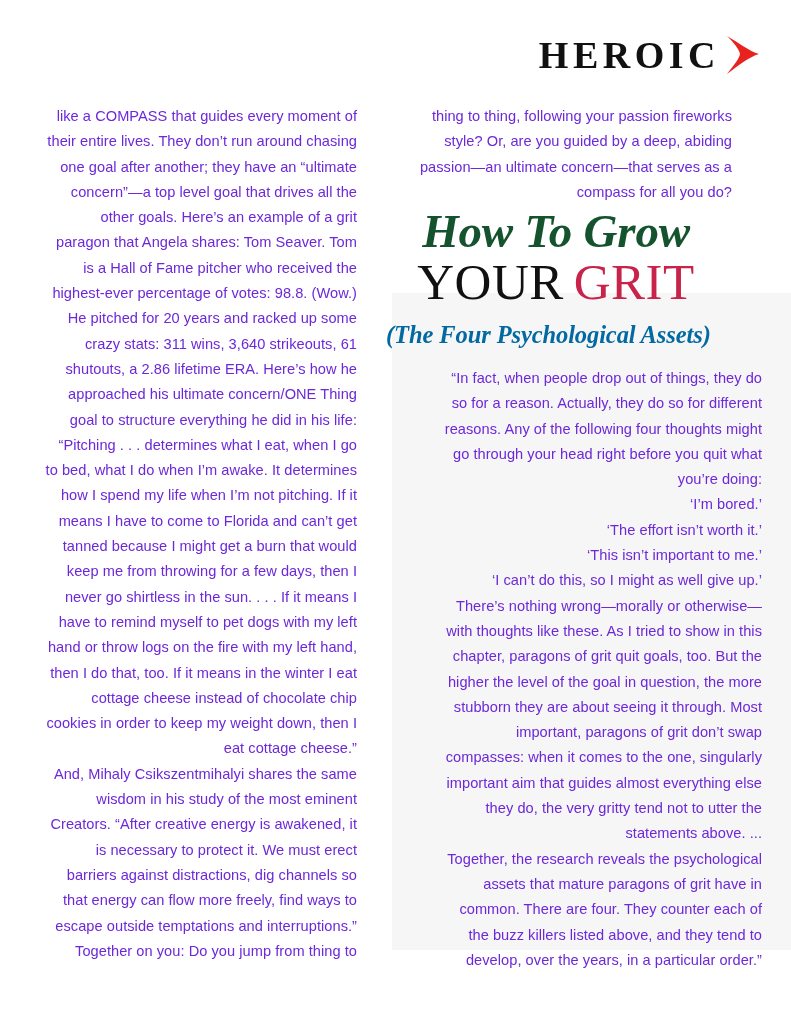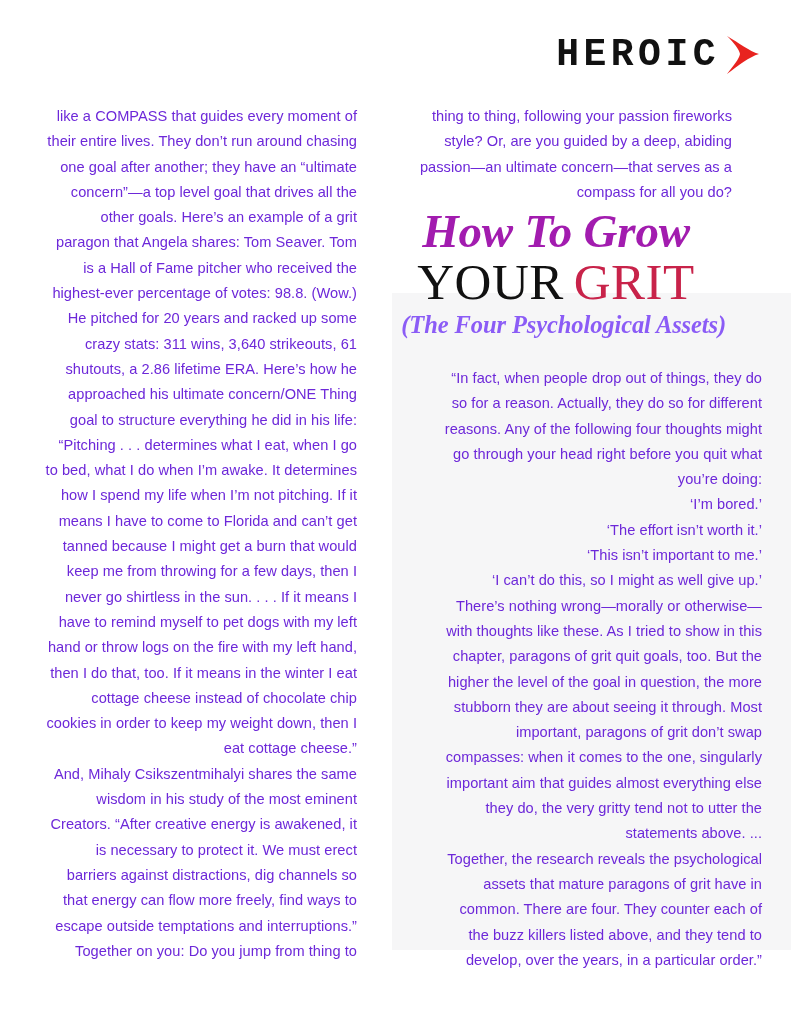--- a/index.html
+++ b/index.html
@@ -39,21 +39,21 @@
   .masthead {
     position: absolute;
     top: 24px;
     right: 28px;
     height: 62px;
     display: flex;
     align-items: center;
     z-index: 5;
   }
   .logo-wordmark {
-    font-family: Liberation Mono, monospace;
+    font-family: Liberation Serif, serif;
     font-weight: 700;
     font-size: 38px;
     letter-spacing: 4.5px;
     color: #111111;
     line-height: 1;
     white-space: nowrap;
   }
   .logo-mark {
     margin-left: 1px;
     display: block;
@@ -94,21 +94,21 @@
     top: 206px;
     width: 340px;
     z-index: 4;
   }
   .title-line1 {
     font-family: "Liberation Serif", serif;
     font-style: italic;
     font-weight: 700;
     font-size: 47px;
     line-height: 50px;
-    color: #a21caf;
+    color: #14532d;
     text-align: center;
     letter-spacing: -0.2px;
     margin: 0;
     white-space: nowrap;
   }
   .title-line2 {
     font-family: "Liberation Serif", serif;
     font-weight: 400;
     font-size: 51px;
     line-height: 52px;
@@ -118,23 +118,23 @@
     white-space: nowrap;
   }
   .title-your { color: #111111; }
   .title-grit { color: #c8234a; margin-left: 10px; }
   .title-sub {
     font-family: "Liberation Serif", serif;
     font-style: italic;
     font-weight: 700;
     font-size: 24.5px;
     line-height: 30px;
-    color: #8b5cf6;
-    text-align: right;
-    margin: 2px 0 0 0;
+    color: #0369a1;
+    text-align: left;
+    margin: 12px 0 0 0;
     letter-spacing: -0.1px;
     white-space: nowrap;
   }
 
   
   .quote-block {
     position: absolute;
     left: 440px;
     top: 366px;
     width: 322px;

